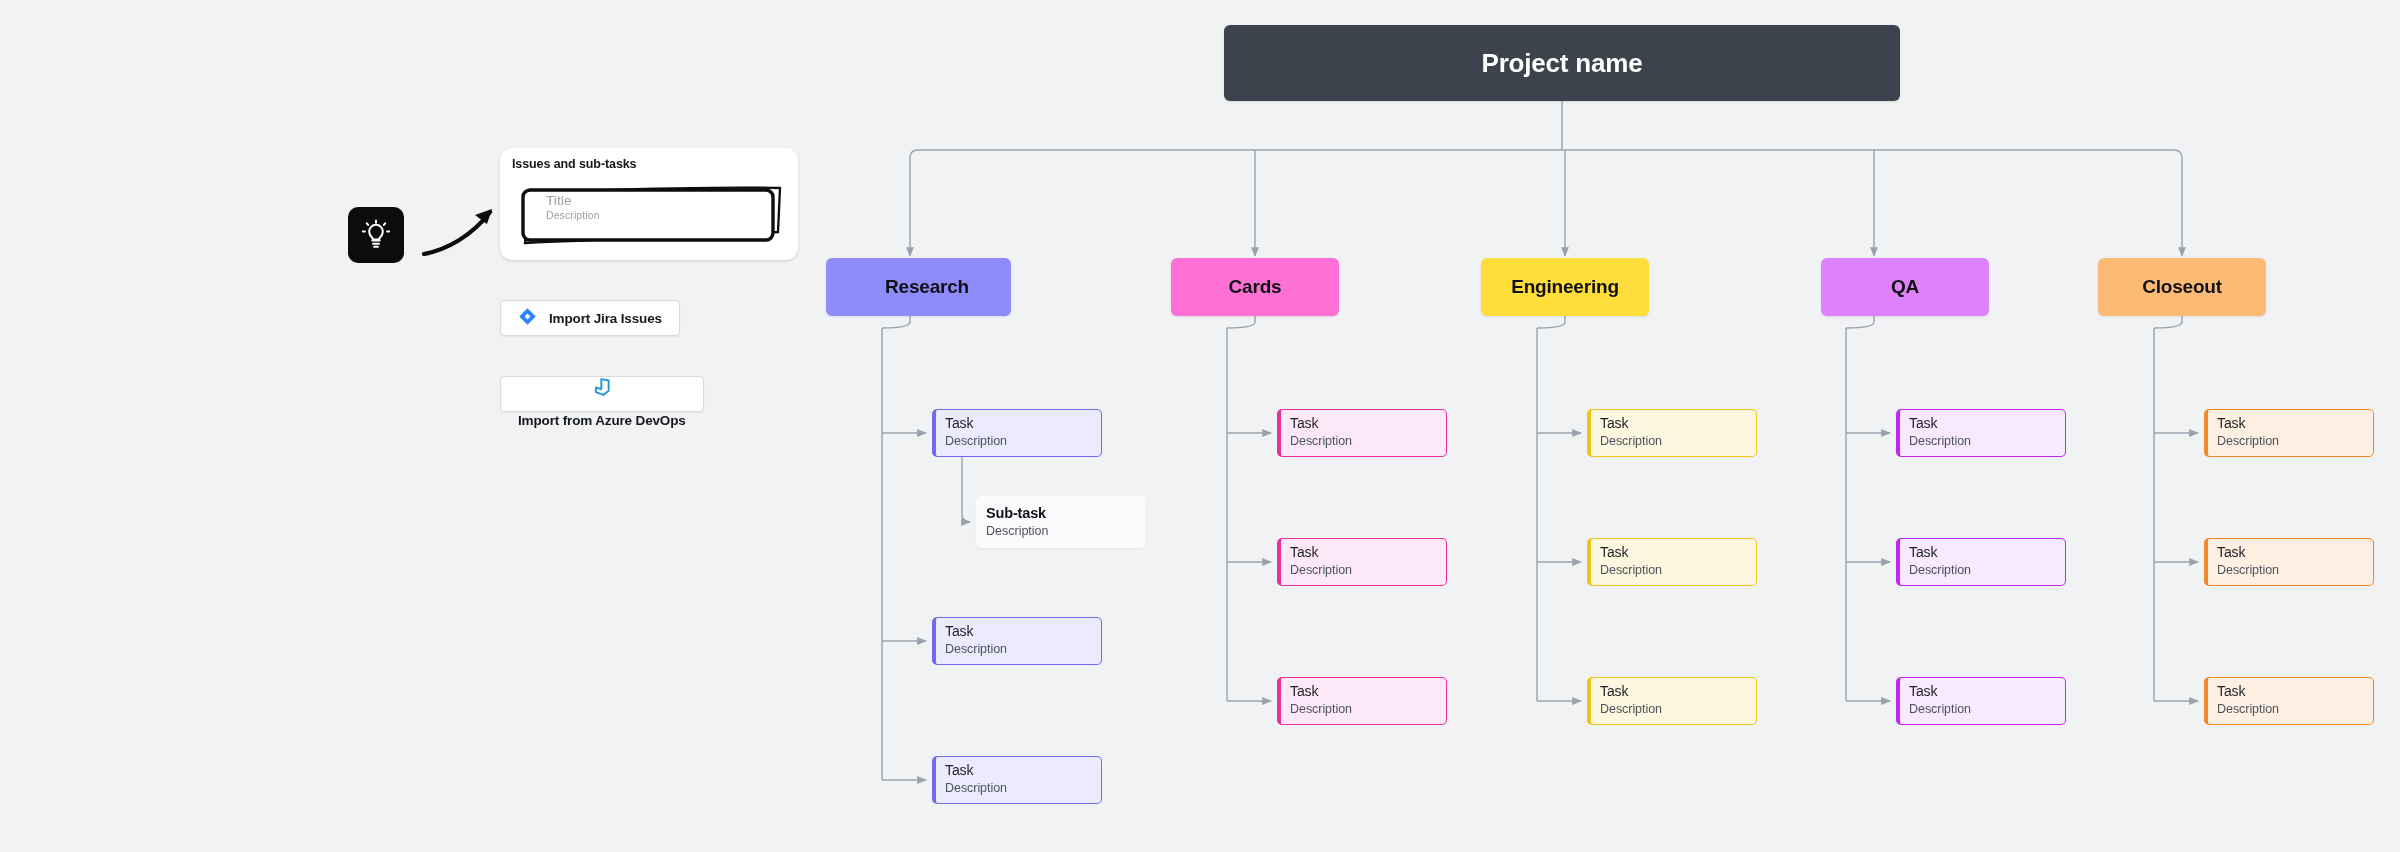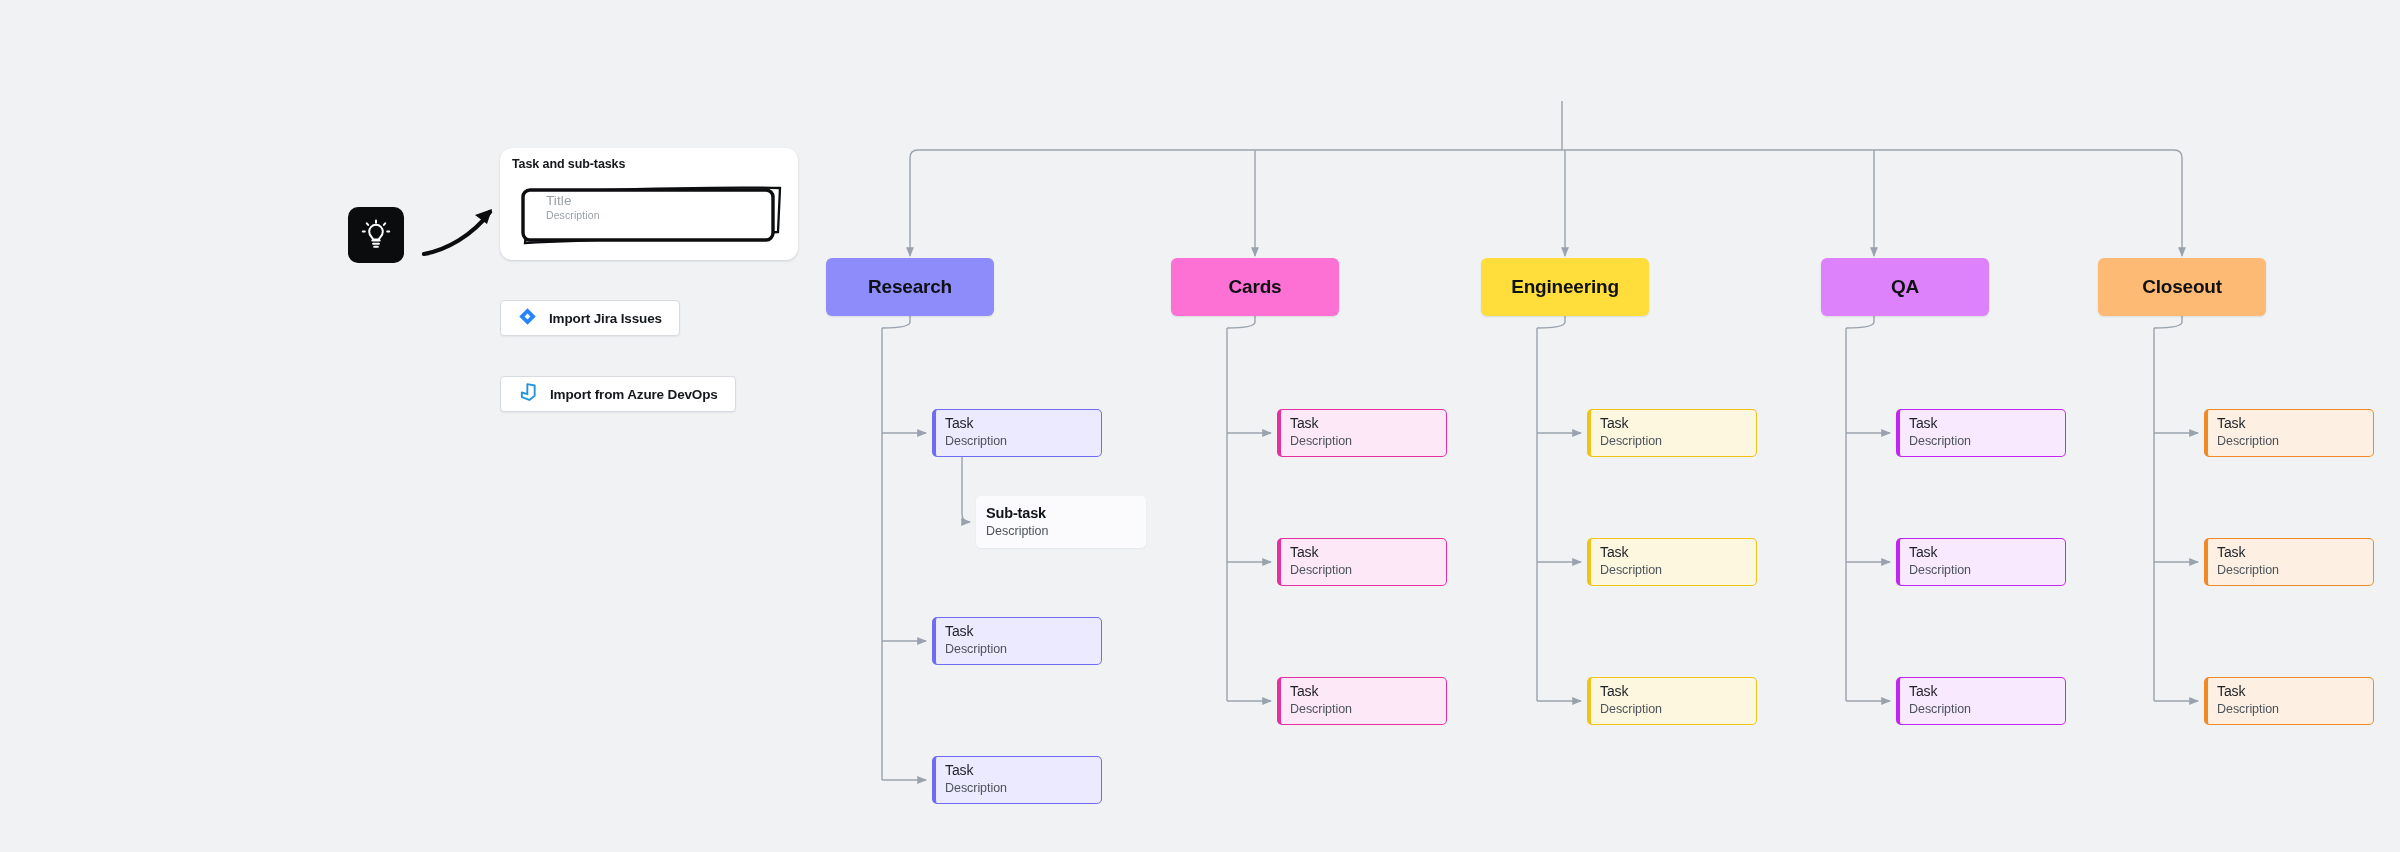--- a/index.html
+++ b/index.html
@@ -121,21 +121,21 @@
     cursor: pointer;
   }
   .import-btn .lbl {
     font-size: 13.5px;
     font-weight: 700;
     color: #15181c;
     letter-spacing: -0.15px;
     white-space: nowrap;
   }
   #btn-jira  { left: 500px; top: 300px; }
-  #btn-azure { left: 500px; top: 376px; }
+  #btn-azure { left: 500px; top: 376px; flex-direction: column; }
 
   
   .project-header {
     position: absolute;
     left: 1224px;
     top: 25px;
     width: 676px;
     height: 76px;
     background: #3c434d;
     border-radius: 6px;
@@ -270,21 +270,21 @@
       <path d="M12 1.2v1.6M5.1 3.2l1 1.2M18.9 3.2l-1 1.2M2.1 9.3h1.5M20.4 9.3h1.5"></path>
     </svg>
   </div>
 
   <svg class="curve-arrow" viewBox="0 0 82 66">
     <path d="M4 54 C 26 50, 52 36, 70 12" stroke="#0b0c0e" stroke-width="4.2" fill="none" stroke-linecap="round"></path>
     <path d="M72 9 L 55 15 L 67 24 Z" fill="#0b0c0e"></path>
   </svg>
 
   <div class="panel">
-    <div class="panel-title">Task and sub-tasks</div>
+    <div class="panel-title">Issues and sub-tasks</div>
     <div class="sketch-wrap">
       <svg viewBox="0 0 268 66" width="268" height="66">
         <path d="M9 63 C 120 58, 210 56, 262 52 L 264 8 C 190 6, 96 10, 14 12 Z" fill="#ffffff" stroke="#0c0d0f" stroke-width="2.3"></path>
         <rect x="7" y="10" width="250" height="50" rx="7" fill="#ffffff" stroke="#0c0d0f" stroke-width="3.4"></rect>
       </svg>
       <div class="sketch-title">Title</div>
       <div class="sketch-desc">Description</div>
     </div>
   </div>
 
@@ -300,23 +300,26 @@
 
   <div class="import-btn" id="btn-azure">
     <span>
       <svg width="20" height="20" viewBox="0 0 24 24" fill="none" stroke="#2596d8" stroke-width="2.3">
         <path d="M20 4.2 L20 16.4 L13.6 21.5 L4.6 18.2 L4.6 12.6 L11.2 14.6 L11.2 2.5 Z" stroke-linejoin="round"></path>
       </svg>
     </span>
     <span class="lbl">Import from Azure DevOps</span>
   </div>
 
+  <div class="project-header">
+    <span>Project name</span>
+  </div>
 
   <div id="stage-layer">
-      <div class="stage" style="left: 826px; background: rgb(142, 140, 251);">
+      <div class="stage" style="left: 826px; background: rgb(142, 140, 251); padding-left: 17px;">
         <span>Research</span>
       </div>
       <div class="task" style="left: 932px; top: 409px; background: rgb(236, 234, 254); border-color: rgb(111, 107, 242);">
         <div class="t-title">Task</div>
         <div class="t-desc">Description</div>
       </div>
       <div class="task" style="left: 932px; top: 617px; background: rgb(236, 234, 254); border-color: rgb(111, 107, 242);">
         <div class="t-title">Task</div>
         <div class="t-desc">Description</div>
       </div>

